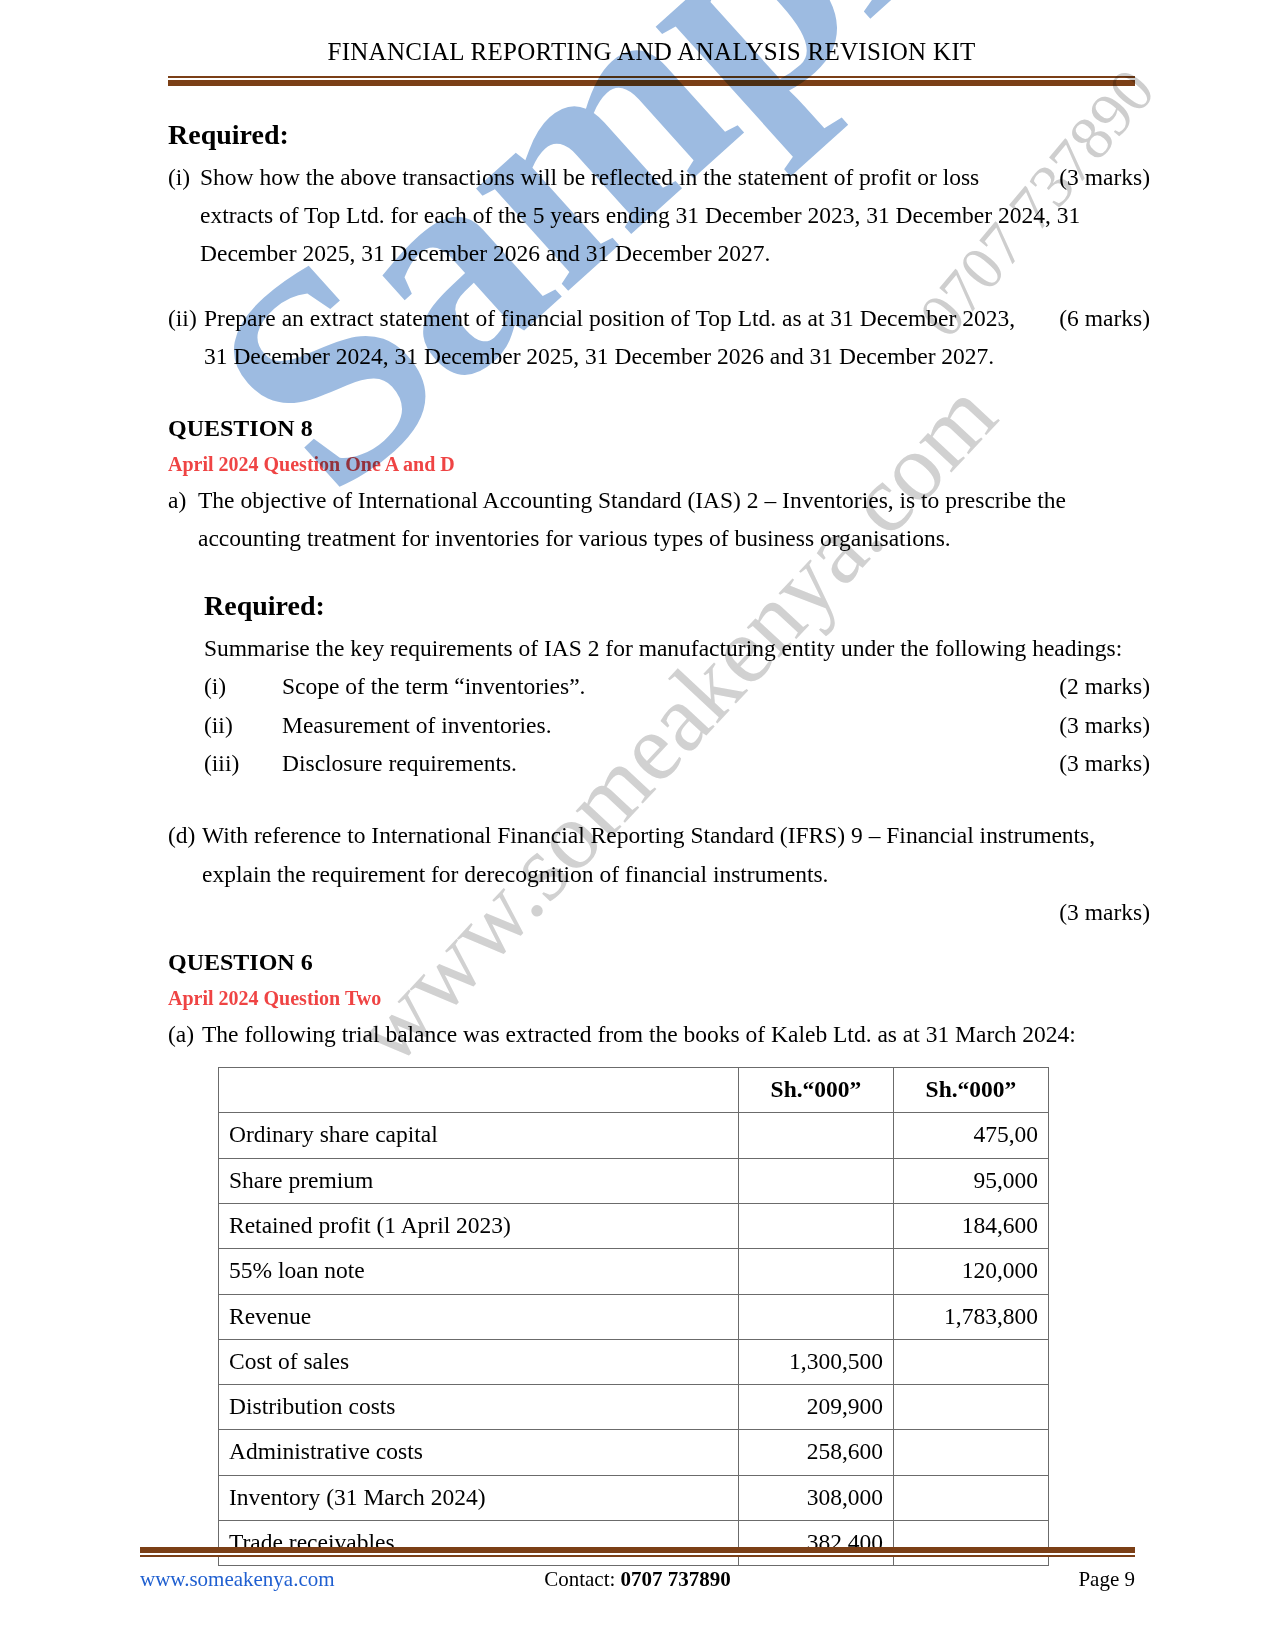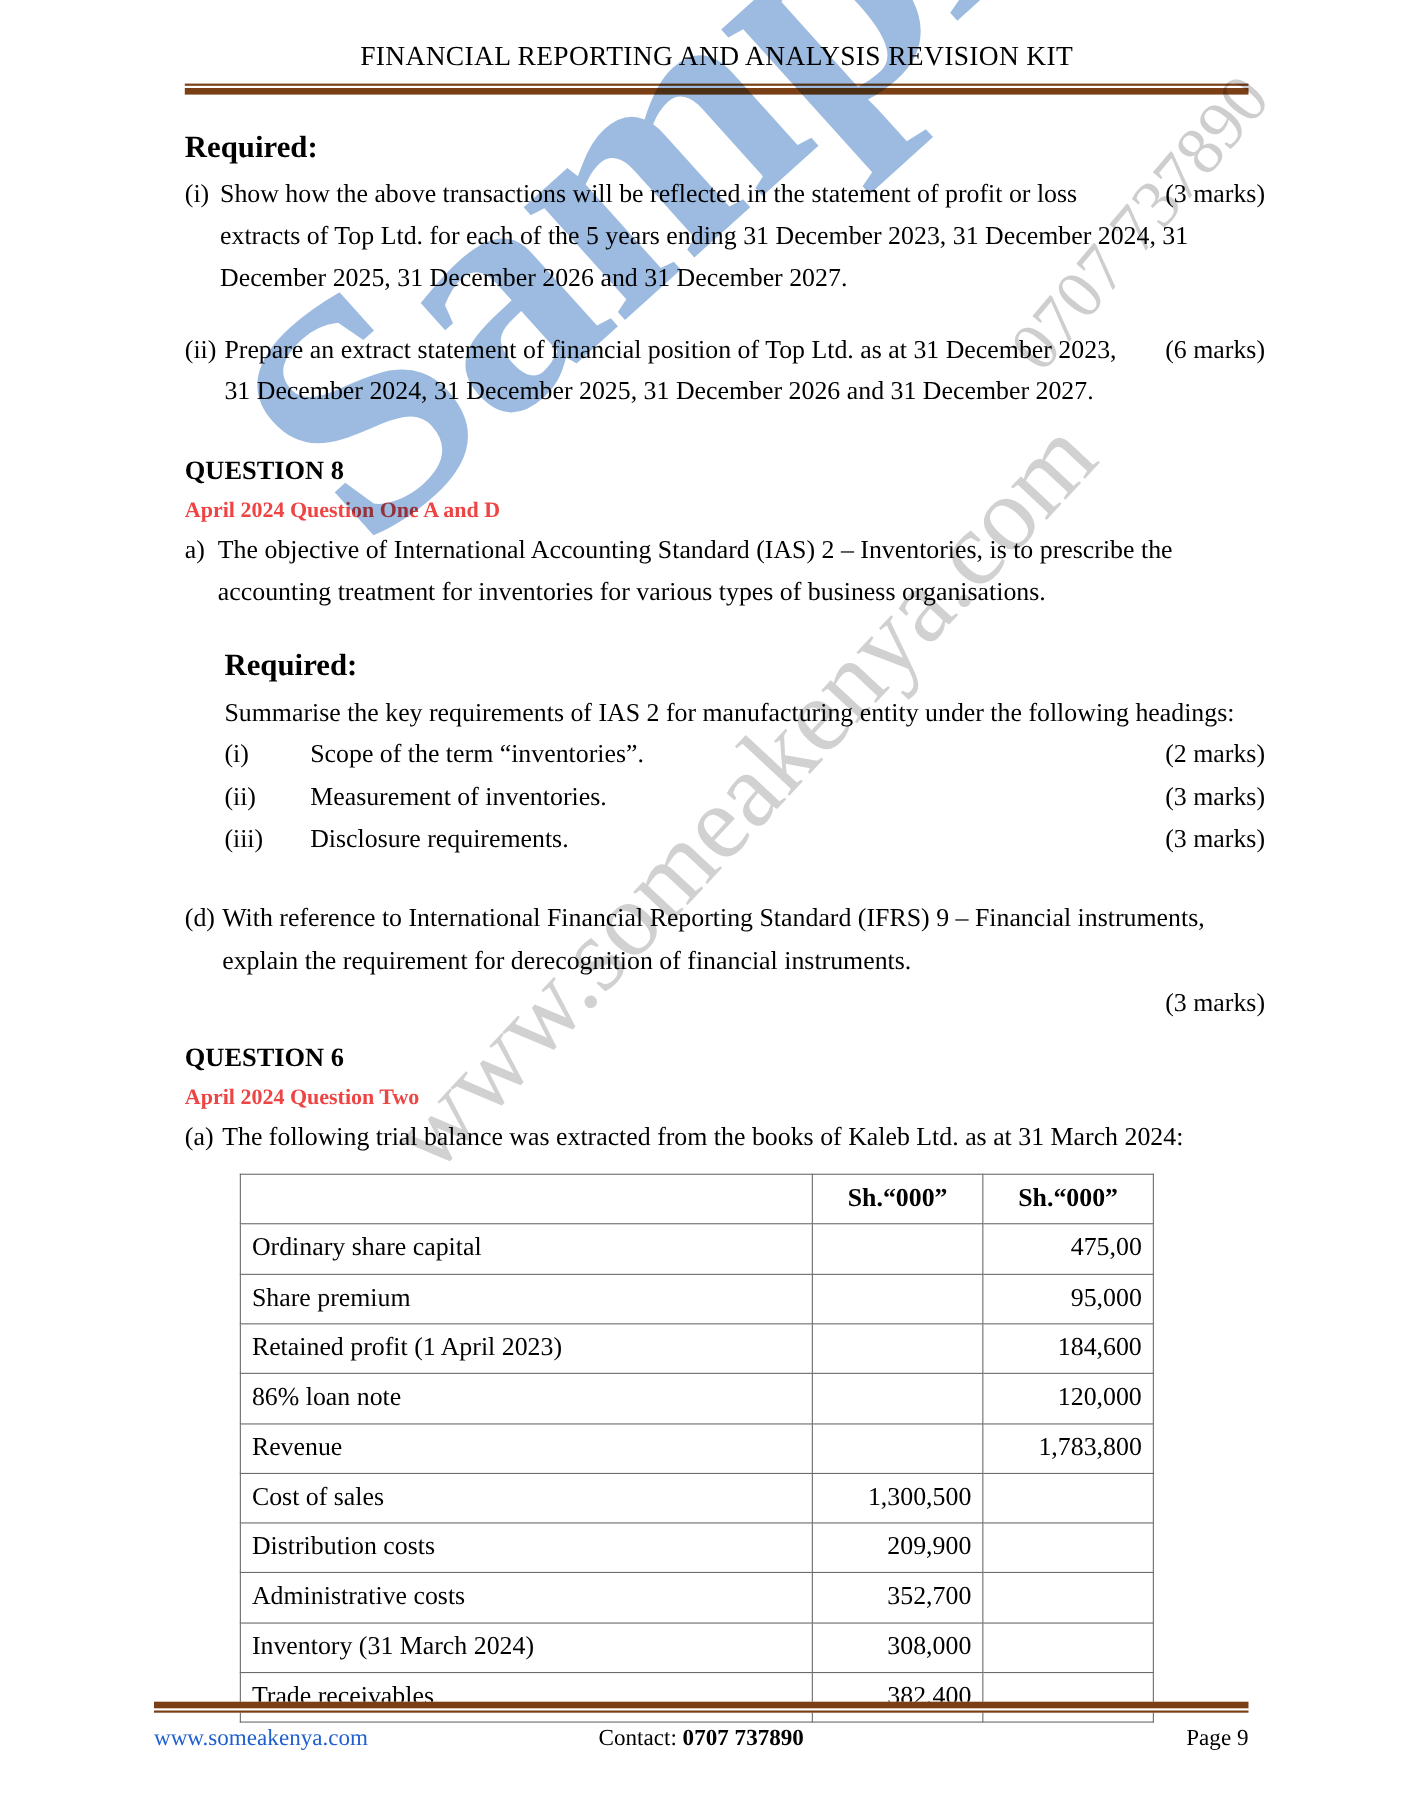--- a/index.html
+++ b/index.html
@@ -338,42 +338,42 @@
               <td class="td-label">Share premium</td>
               <td class="td-num"></td>
               <td class="td-num">95,000</td>
             </tr>
             <tr>
               <td class="td-label">Retained profit (1 April 2023)</td>
               <td class="td-num"></td>
               <td class="td-num">184,600</td>
             </tr>
             <tr>
-              <td class="td-label">86% loan note</td>
+              <td class="td-label">55% loan note</td>
               <td class="td-num"></td>
               <td class="td-num">120,000</td>
             </tr>
             <tr>
               <td class="td-label">Revenue</td>
               <td class="td-num"></td>
               <td class="td-num">1,783,800</td>
             </tr>
             <tr>
               <td class="td-label">Cost of sales</td>
               <td class="td-num">1,300,500</td>
               <td class="td-num"></td>
             </tr>
             <tr>
               <td class="td-label">Distribution costs</td>
               <td class="td-num">209,900</td>
               <td class="td-num"></td>
             </tr>
             <tr>
               <td class="td-label">Administrative costs</td>
-              <td class="td-num">352,700</td>
+              <td class="td-num">258,600</td>
               <td class="td-num"></td>
             </tr>
             <tr>
               <td class="td-label">Inventory (31 March 2024)</td>
               <td class="td-num">308,000</td>
               <td class="td-num"></td>
             </tr>
             <tr>
               <td class="td-label">Trade receivables</td>
               <td class="td-num">382,400</td>

